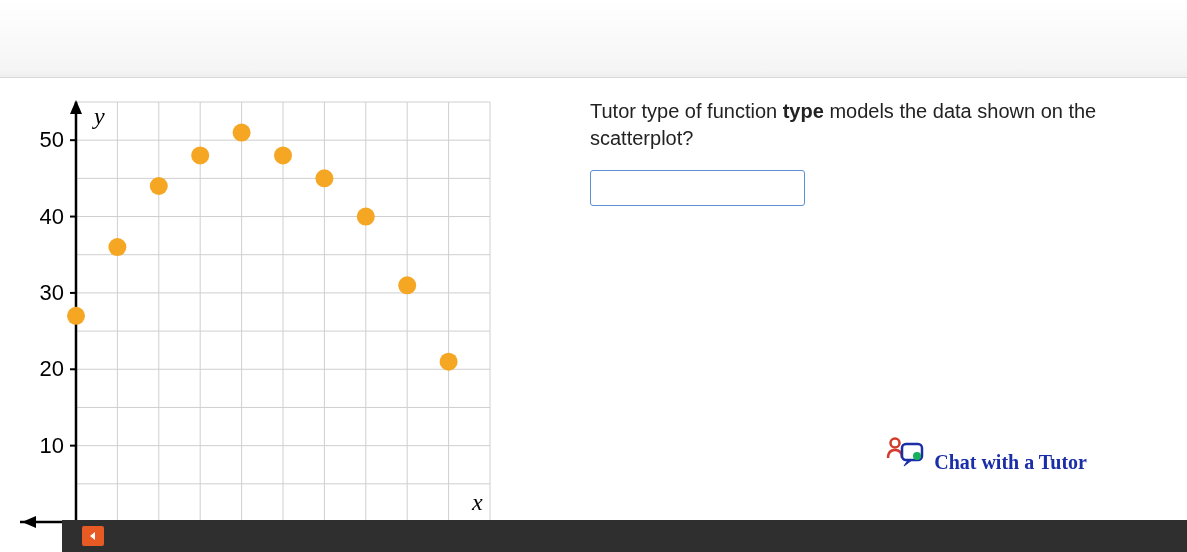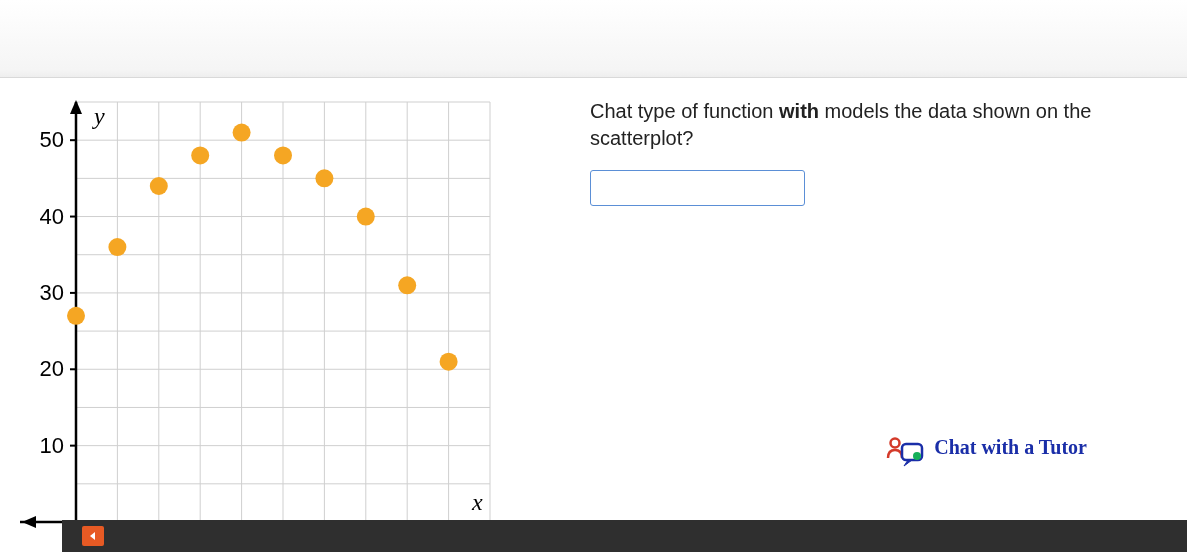--- a/index.html
+++ b/index.html
@@ -78,21 +78,21 @@
     border-radius: 3px;
     padding: 4px 8px;
     font-size: 16px;
     background: #fff;
   }
   .chat-tutor {
     position: absolute;
     right: 100px;
     bottom: 78px;
     display: flex;
-    align-items: flex-start;
+    align-items: flex-end;
     gap: 10px;
     cursor: pointer;
   }
   .chat-tutor .lbl {
     font-family: "Times New Roman", serif;
     font-weight: 700;
     font-size: 20px;
     color: #1a2ea8;
   }
   .bottom-bar {
@@ -175,21 +175,21 @@
           <circle cx="304.4" cy="86.36363636363632" r="9" fill="#f5a623"></circle>
           <circle cx="345.79999999999995" cy="124.54545454545456" r="9" fill="#f5a623"></circle>
           <circle cx="387.20000000000005" cy="193.27272727272728" r="9" fill="#f5a623"></circle>
           <circle cx="428.6" cy="269.6363636363636" r="9" fill="#f5a623"></circle>
         </svg>
     </div>
   </div>
 
   <div class="question-pane">
     <p class="question-text">
-      <span>Chat type of function </span><b>with</b><span> models the data shown on the scatterplot?</span>
+      <span>Tutor type of function </span><b>type</b><span> models the data shown on the scatterplot?</span>
     </p>
     <input type="text" class="answer-input" value="" style="">
   </div>
 
 </div>
 
 <div class="chat-tutor">
   <span>
     <svg width="38" height="34" viewBox="0 0 38 34">
       <circle cx="9" cy="7" r="4.5" fill="none" stroke="#d43a2a" stroke-width="2.5"></circle>

